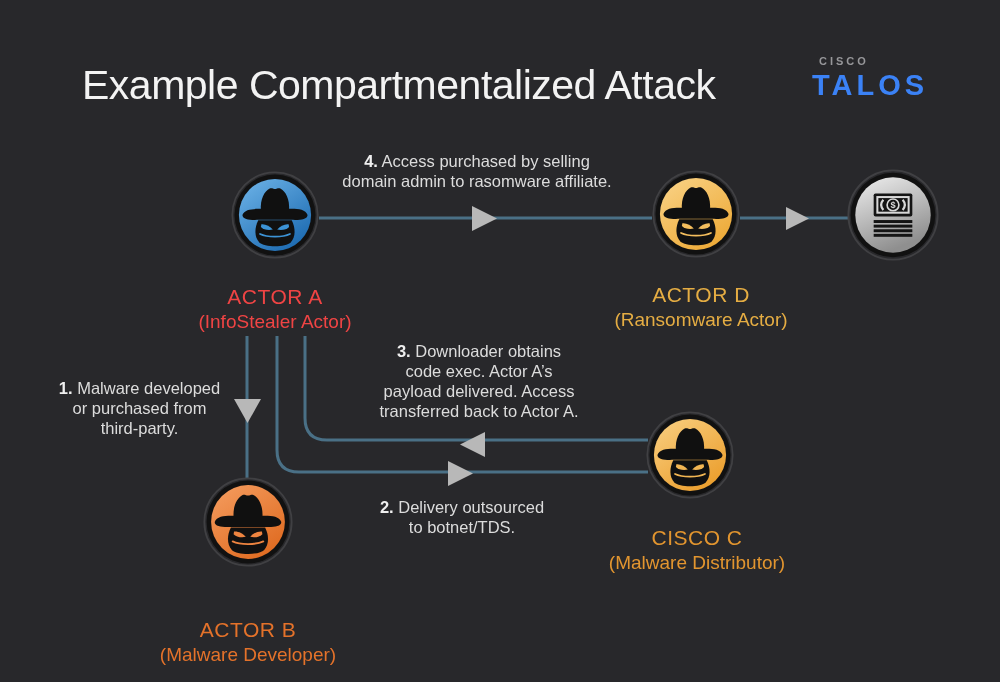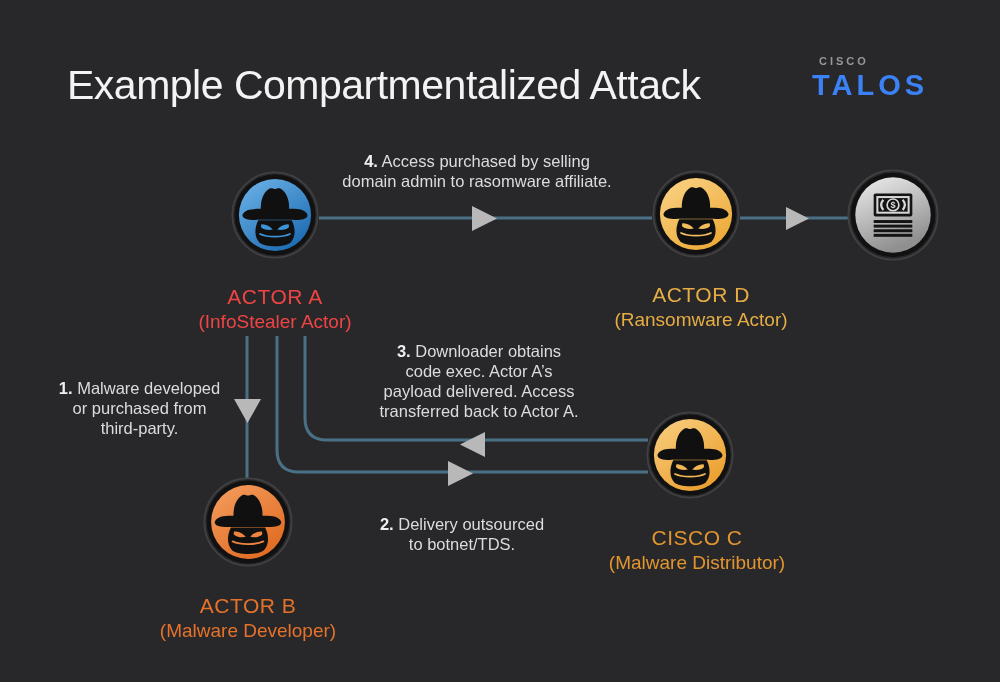--- a/index.html
+++ b/index.html
@@ -3,35 +3,35 @@
 <meta charset="utf-8">
 <style>
   html,body{margin:0;padding:0;background:#28282b;}
   #stage{
     position:relative;width:1000px;height:682px;overflow:hidden;
     background:#28282b;
     font-family:"Liberation Sans", sans-serif;
     color:#dedede;
   }
   .title{
-    position:absolute;left:67px;top:62px;
+    position:absolute;left:82px;top:62px;
     font-size:41px;font-weight:500;color:#f3f3f3;letter-spacing:-0.5px;
     white-space:nowrap;
   }
   .logo{position:absolute;left:812px;top:56px;line-height:1;}
   .logo .cisco{font-size:11px;font-weight:bold;letter-spacing:3px;color:#97979a;margin-left:7px;margin-bottom:4px;}
   .logo .talos{font-size:29px;font-weight:bold;letter-spacing:4px;color:#3b82f6;}
   svg.overlay{position:absolute;left:0;top:0;z-index:1;}
   .node{position:absolute;z-index:2;}
   .node svg{display:block;width:100%;height:100%;}
   .actor-label{position:absolute;z-index:3;text-align:center;line-height:1.3;}
   .actor-label .nm{font-size:21px;letter-spacing:0.5px;}
   .actor-label .rl{font-size:19px;}
   .c-blue{color:#ef4444;}
-  .c-orange{color:#e4722a;}
+  .c-orange{color:#e4722a;margin-top:24px;}
   .c-amberC{color:#e2952f;}
   .c-amberD{color:#e5ad43;}
   .step{position:absolute;z-index:3;text-align:center;font-size:16.5px;line-height:20px;color:#dcdcdc;}
   .step b{font-weight:bold;color:#efefef;}
 </style>
 </head>
 <body>
 
 <div id="stage">
 
@@ -191,18 +191,18 @@
     <div>third-party.</div>
   </div>
 
   <div class="step" style="left:359px;top:341px;width:240px">
     <div><b>3.</b><span> Downloader obtains</span></div>
     <div>code exec. Actor A’s</div>
     <div>payload delivered. Access</div>
     <div>transferred back to Actor A.</div>
   </div>
 
-  <div class="step" style="left:357px;top:514px;width:210px">
+  <div class="step" style="left:357px;top:497px;width:210px">
     <div><b>2.</b><span> Delivery outsourced</span></div>
     <div>to botnet/TDS.</div>
   </div>
 
 </div>
 
 </body></html>

